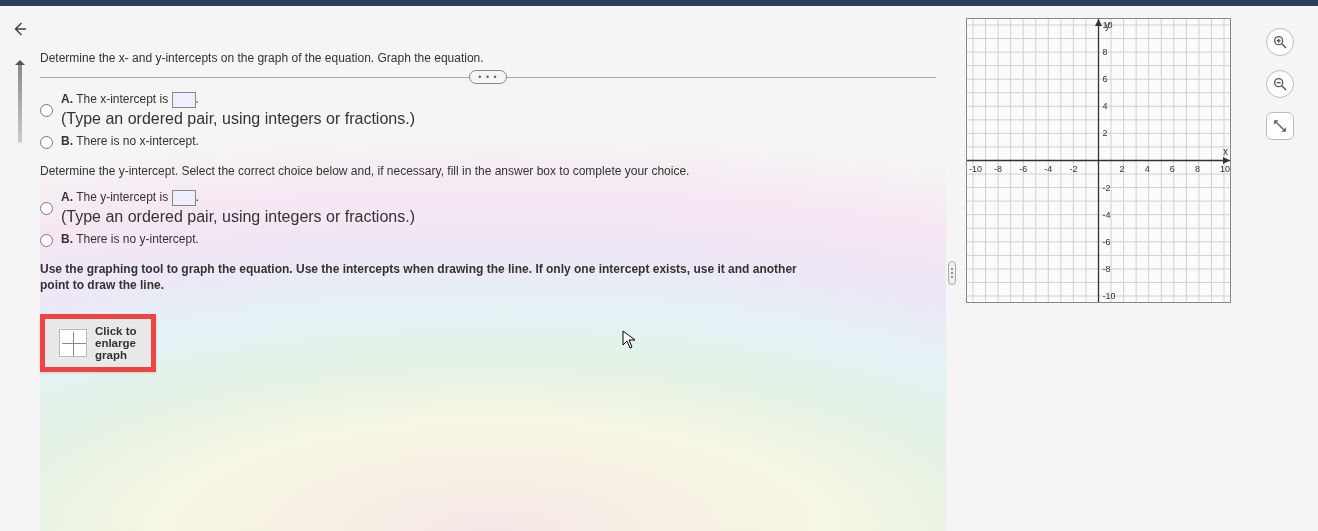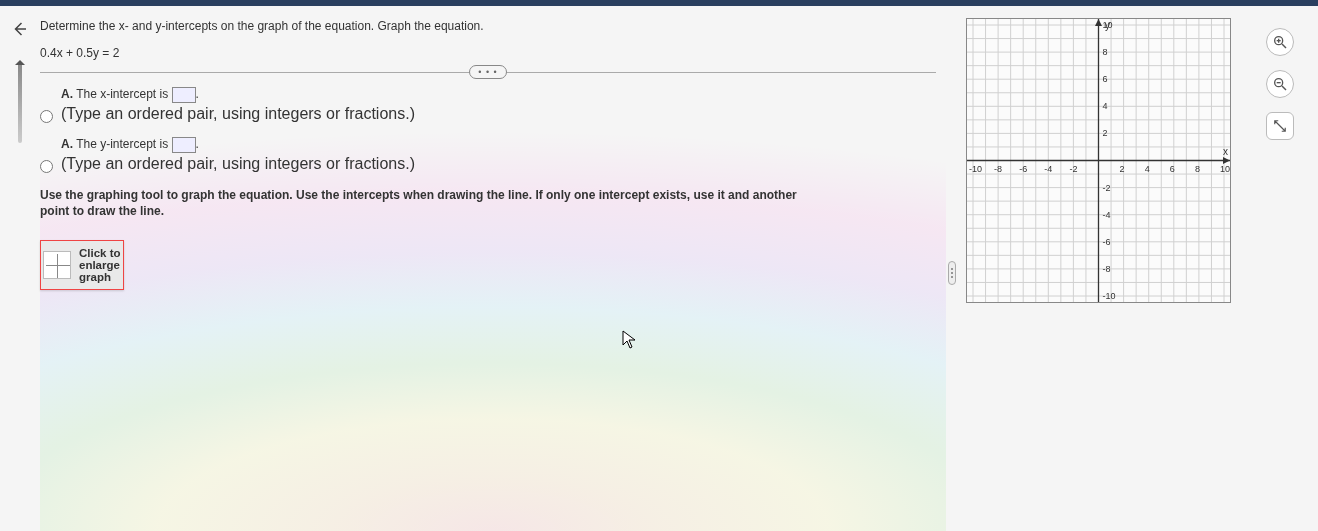--- a/index.html
+++ b/index.html
@@ -65,21 +65,21 @@
         rgba(255,165,0,0.07) 14%,
         rgba(255,255,0,0.07) 28%,
         rgba(0,200,0,0.07) 42%,
         rgba(0,200,255,0.07) 56%,
         rgba(120,0,255,0.06) 70%,
         rgba(255,0,200,0.06) 84%,
         transparent 100%);
     pointer-events: none;
     z-index: 0;
   }
-  .qtext { position: relative; z-index: 1; padding-top: 4px; }
+  .qtext { position: relative; z-index: 1; padding-top: 4px; margin-top: 32px; }
   .qtext p { margin-bottom: 10px; line-height: 1.4; }
   .eqline { margin-bottom: 14px; }
   hr.sep {
     border: none;
     border-top: 1px solid #aaa;
     margin: 6px 0 14px 0;
     position: relative;
   }
   .sep-handle {
     position: absolute;
@@ -87,34 +87,34 @@
     top: -7px;
     transform: translateX(-50%);
     width: 38px; height: 14px;
     border: 1px solid #888;
     border-radius: 9px;
     background: #f5f5f5;
     display:flex; align-items:center; justify-content:center;
     font-size:9px; color:#666; letter-spacing:1px;
   }
   .choice-block { margin-bottom: 14px; }
-  .choice { display:flex; align-items:flex-end; gap:8px; margin: 6px 0 4px 0; }
+  .choice { display:flex; align-items:center; gap:8px; margin: 6px 0 4px 0; }
   .choice input[type=radio]{ margin-top:2px; }
   .choice .label { flex:1; }
   .choice .sub { color:#333; font-size:16px; margin-top:2px; }
   .answer-input {
     width: 24px; height: 16px;
     border: 1px solid #888;
     background: #eef;
     vertical-align: middle;
   }
   .graph-btn {
     display:inline-flex; align-items:center; gap:8px;
-    border:1px solid #ef4444; background:#e9e9e9;
-    padding:6px 2px; margin-top:10px;
+    border:5px solid #ef4444; background:#e9e9e9;
+    padding:6px 14px; margin-top:10px;
     font-size:11.5px; color:#333;
     box-shadow: 0 1px 2px rgba(0,0,0,.15);
   }
   .graph-btn .thumb {
     width:28px; height:28px; background:#fff; border:1px solid #bbb;
     position:relative;
   }
   .graph-btn .thumb::before, .graph-btn .thumb::after {
     content:""; position:absolute; background:#888;
   }
@@ -181,44 +181,58 @@
         </svg>
     </div>
     <div class="scroll-hint"></div>
   </div>
 
   <div class="content">
     <div class="question">
       <div class="rainbow"></div>
       <div class="qtext">
         <p>Determine the x- and y-intercepts on the graph of the equation. Graph the equation.</p>
-        <p class="eqline">0.4x + 0.5y = 2</p>
         <div style="position:relative;">
           <hr class="sep">
           <div class="sep-handle">• • •</div>
         </div>
 
         <div class="choice-block">
           <div class="choice">
             <input type="radio" name="xopt" style="">
             <div class="label">
               <b>A.</b>
               <span>The x-intercept is </span><input class="answer-input" style=""><span>.</span>
               <div class="sub">(Type an ordered pair, using integers or fractions.)</div>
             </div>
           </div>
+          <div class="choice">
+            <input type="radio" name="xopt" style="">
+            <div class="label">
+              <b>B.</b>
+              <span>There is no x-intercept.</span>
+            </div>
+          </div>
         </div>
 
         <div class="choice-block">
+          <p>Determine the y-intercept. Select the correct choice below and, if necessary, fill in the answer box to complete your choice.</p>
           <div class="choice">
             <input type="radio" name="yopt" style="">
             <div class="label">
               <b>A.</b>
               <span>The y-intercept is </span><input class="answer-input" style=""><span>.</span>
               <div class="sub">(Type an ordered pair, using integers or fractions.)</div>
+            </div>
+          </div>
+          <div class="choice">
+            <input type="radio" name="yopt" style="">
+            <div class="label">
+              <b>B.</b>
+              <span>There is no y-intercept.</span>
             </div>
           </div>
         </div>
 
         <p style="max-width:780px;font-weight:bold;">Use the graphing tool to graph the equation. Use the intercepts when drawing the line. If only one intercept exists, use it and another point to draw the line.</p>
 
         <button class="graph-btn">
           <span class="thumb"></span>
           <span style="white-space:pre-line; text-align:left; font-weight:bold;">Click to
 enlarge

